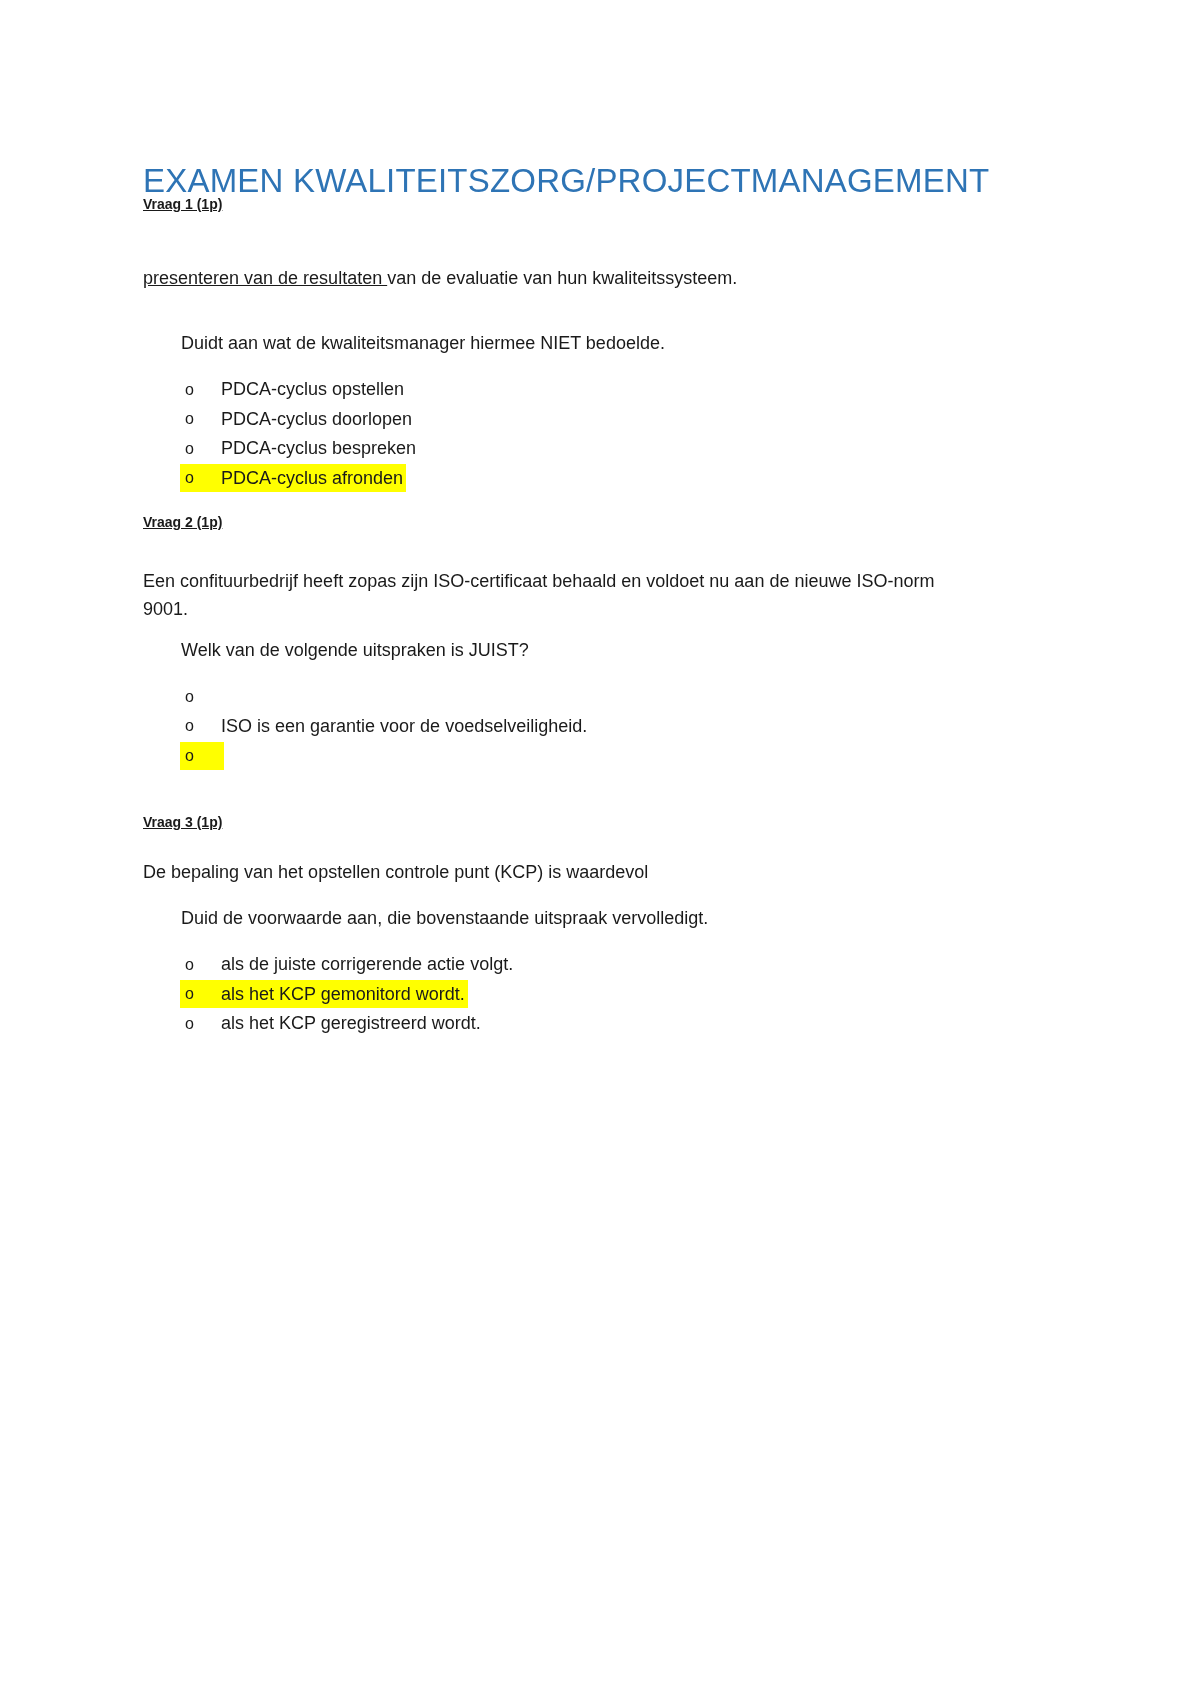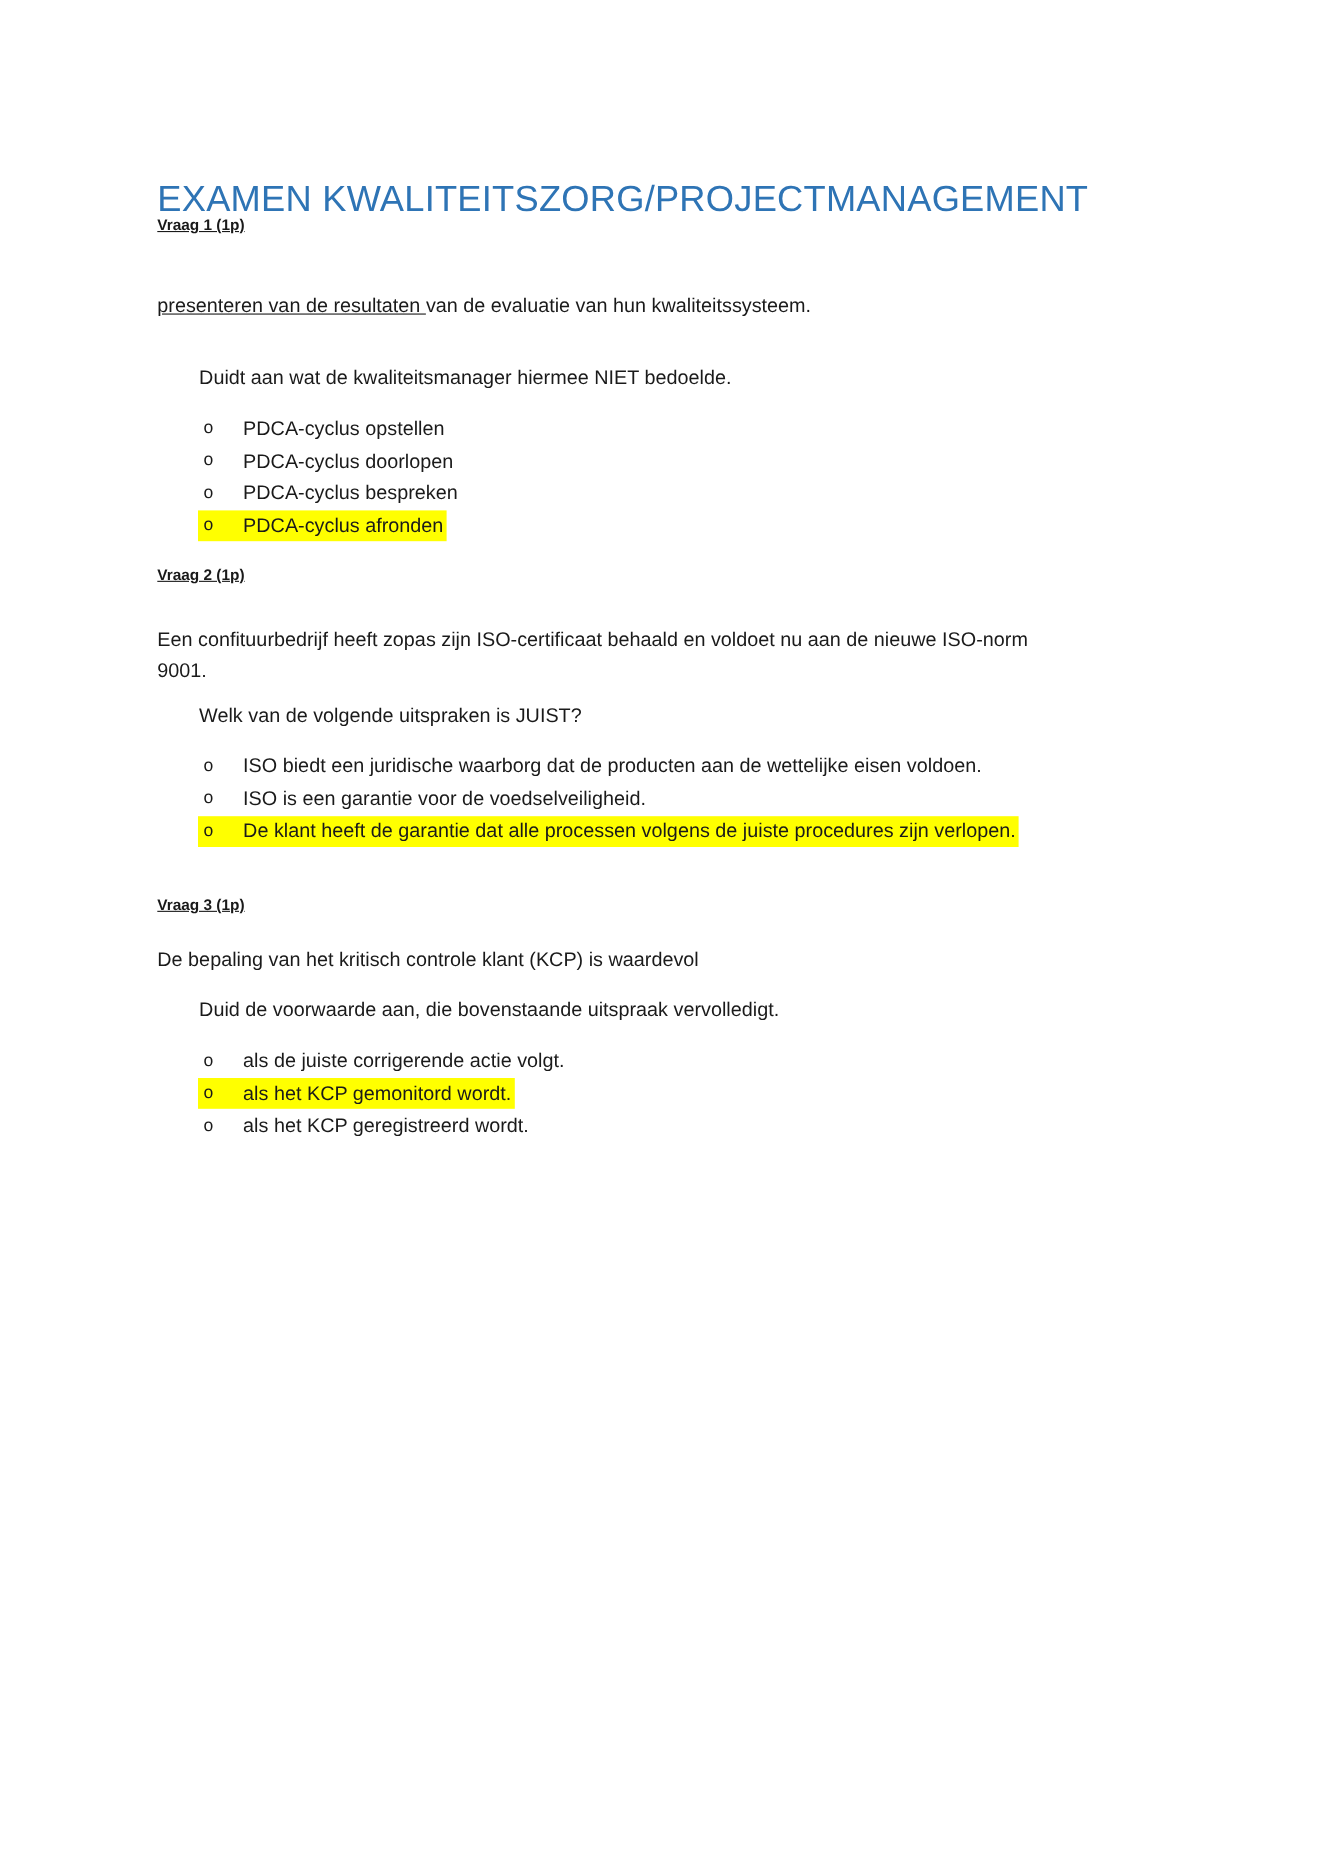--- a/index.html
+++ b/index.html
@@ -132,42 +132,40 @@
     <h2 class="q-heading" style="top:514px;">Vraag 2 (1p)</h2>
     <p class="para" style="top:554px;margin-top:13px;">
       <span>Een confituurbedrijf heeft zopas zijn ISO-certificaat behaald en voldoet nu aan de nieuwe ISO-norm</span><br>
       <span>9001.</span>
     </p>
     <p class="instr" style="top:640px;">Welk van de volgende uitspraken is JUIST?</p>
     <ul class="opts" style="top:682px;">
       <li class="opt">
           <span class="inner">
             <span class="bullet">o</span>
-            <span>ISO biedt een juridische waarborg dat de producten aan de wettelijke eisen voldoen.</span>
           </span>
         </li>
       <li class="opt">
           <span class="inner">
             <span class="bullet">o</span>
             <span>ISO is een garantie voor de voedselveiligheid.</span>
           </span>
         </li>
       <li class="opt hl">
           <span class="inner">
             <span class="bullet">o</span>
-            <span>De klant heeft de garantie dat alle processen volgens de juiste procedures zijn verlopen.</span>
           </span>
         </li>
     </ul>
   </section>
 
   <section>
     <h2 class="q-heading" style="top:814px;">Vraag 3 (1p)</h2>
     <p class="para" style="top:858px;">
-      <span>De bepaling van het kritisch controle klant (KCP) is waardevol</span>
+      <span>De bepaling van het opstellen controle punt (KCP) is waardevol</span>
     </p>
     <p class="instr" style="top:908px;text-align:center;">Duid de voorwaarde aan, die bovenstaande uitspraak vervolledigt.</p>
     <ul class="opts" style="top:950px;">
       <li class="opt">
           <span class="inner">
             <span class="bullet">o</span>
             <span>als de juiste corrigerende actie volgt.</span>
           </span>
         </li>
       <li class="opt hl">

